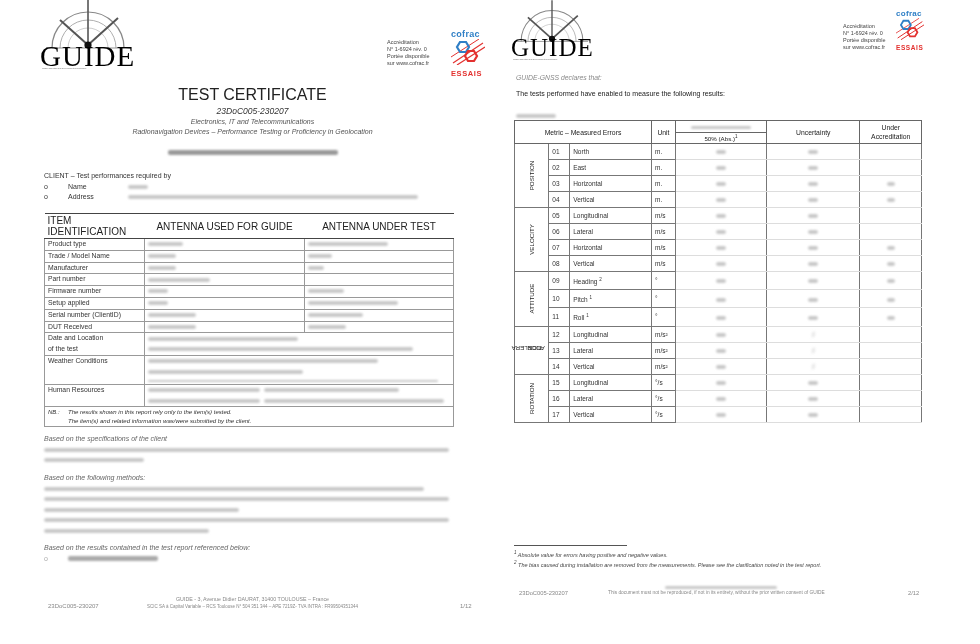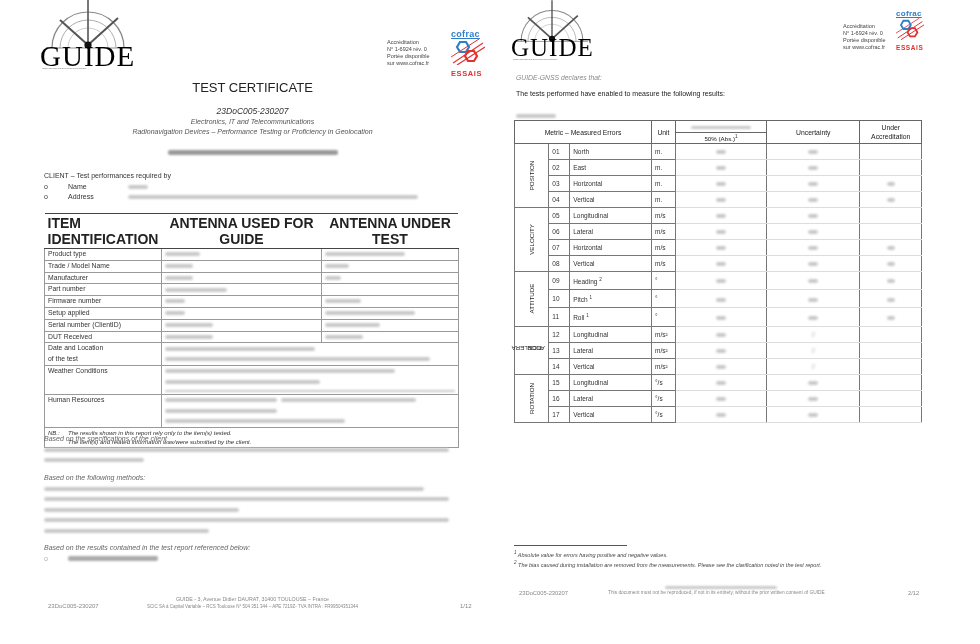--- a/index.html
+++ b/index.html
@@ -10,40 +10,40 @@
   #page1 { left: 0; width: 505px; }
   #page2 { left: 505px; width: 475px; }
 
   .logo { position: absolute; }
   .logo svg { display: block; }
   .logo-text { font-family: "Liberation Serif", serif; color: #000000; letter-spacing: 1px; position: absolute; }
   .logo-sub { position: absolute; font-size: 2px; color: #666; white-space: nowrap; }
 
   .accred { position: absolute; font-size: 5.5px; line-height: 7px; color: #444; }
   .cofrac { position: absolute; }
-  .cofrac-title { font-size: 9px; font-weight: bold; color: #2f7fc6; letter-spacing: 0.3px; text-decoration: underline; }
+  .cofrac-title { font-size: 9px; font-weight: bold; color: #2f7fc6; letter-spacing: 0.3px; }
   .cofrac-essais { font-size: 7.5px; font-weight: bold; color: #e3312f; letter-spacing: 0.6px; }
 
   .blur { filter: blur(1.6px); color: #777; }
   .blurbar { display: inline-block; background: #c9c9c9; height: 4px; border-radius: 2px; filter: blur(1.3px); vertical-align: middle; }
 
   
   .title { position: absolute; left: 0; width: 505px; text-align: center; }
-  .t-main { top: 80px; font-size: 13px; color: #222; }
+  .t-main { top: 86px; font-size: 16px; color: #222; }
   .t-ref { top: 106px; font-size: 8.5px; font-style: italic; color: #333; }
   .t-sub1 { top: 118px; font-size: 7px; font-style: italic; color: #555; }
   .t-sub2 { top: 128px; font-size: 7px; font-style: italic; color: #555; }
   .t-dut { top: 143px; }
 
   .client { position: absolute; left: 44px; top: 171px; font-size: 7px; color: #333; line-height: 10.5px; }
   .client .bullet { display: inline-block; width: 24px; }
   .client .label { display: inline-block; width: 60px; }
 
   table.items { position: absolute; left: 44px; top: 213px; width: 410px; border-collapse: collapse; font-size: 6.8px; color: #333; }
-  table.items th { font-weight: bold; font-size: 14px; color: #222; padding: 1px 3px; border-top: 1.5px solid #444; border-bottom: 1.5px solid #444; text-align: center; }
+  table.items th { font-weight: normal; font-size: 10px; color: #222; padding: 1px 3px; border-top: 1.5px solid #444; border-bottom: 1.5px solid #444; text-align: center; }
   table.items th:first-child { text-align: left; }
   table.items td { border: 0.6px solid #999; padding: 0 3px; height: 11.2px; vertical-align: top; line-height: 10.8px; }
   table.items td.c1 { width: 100px; }
   table.items td.c2 { width: 160px; }
   table.items td.nb { font-style: italic; font-size: 6px; line-height: 9px; padding-top: 1px; }
   .nb-lbl { display: inline-block; width: 20px; }
 
   .para { position: absolute; left: 44px; width: 412px; font-size: 7px; line-height: 10.5px; }
   .para .head { font-style: italic; color: #666; }
 

